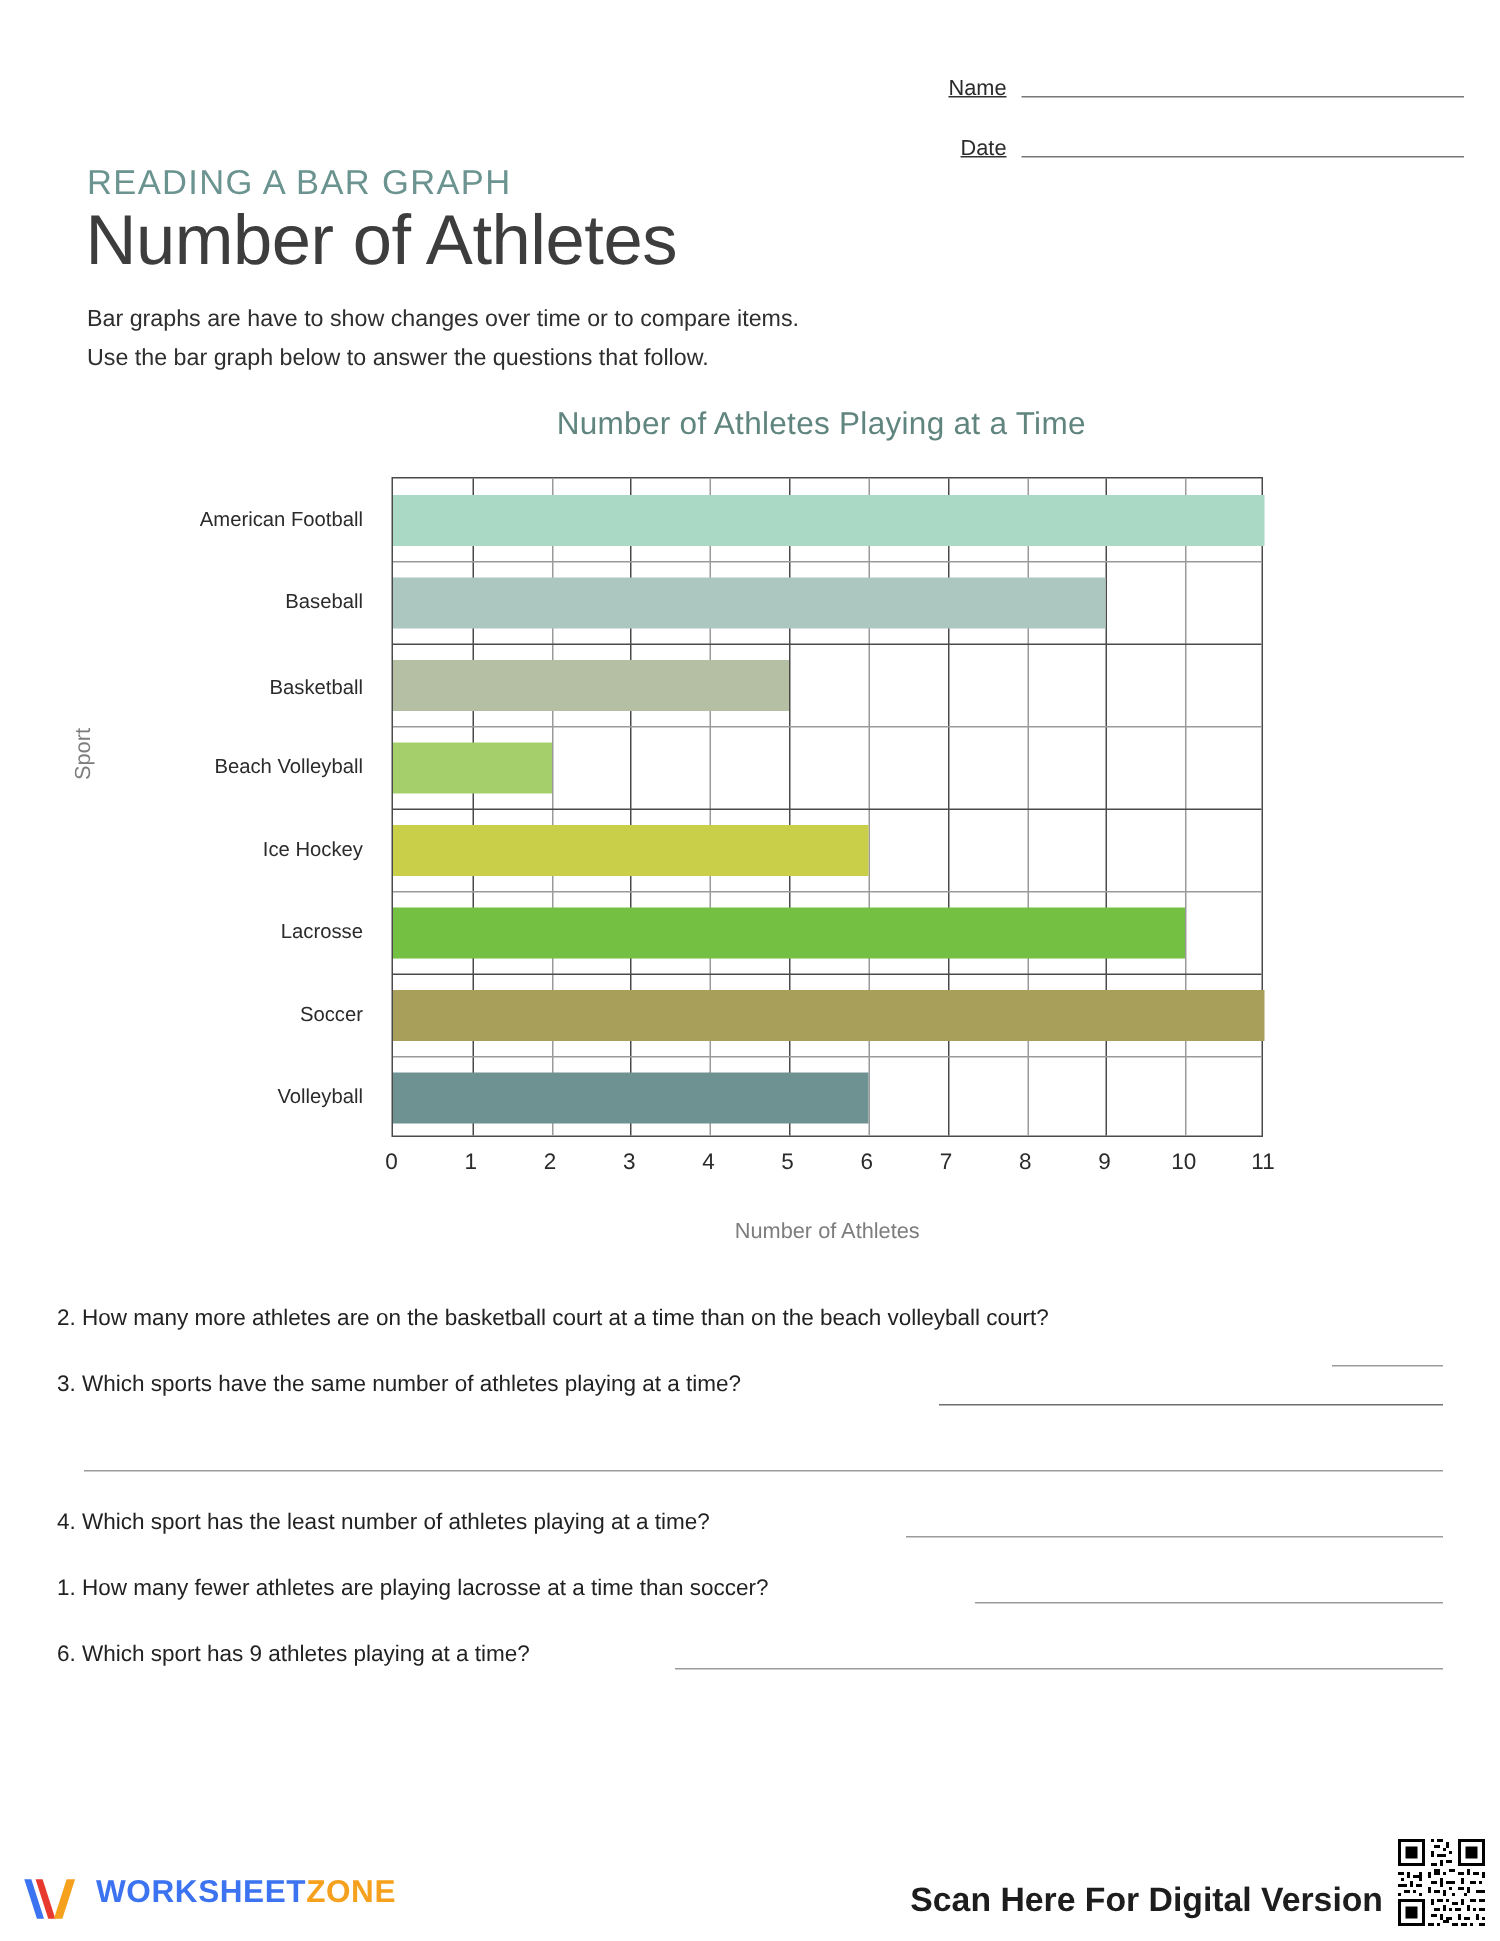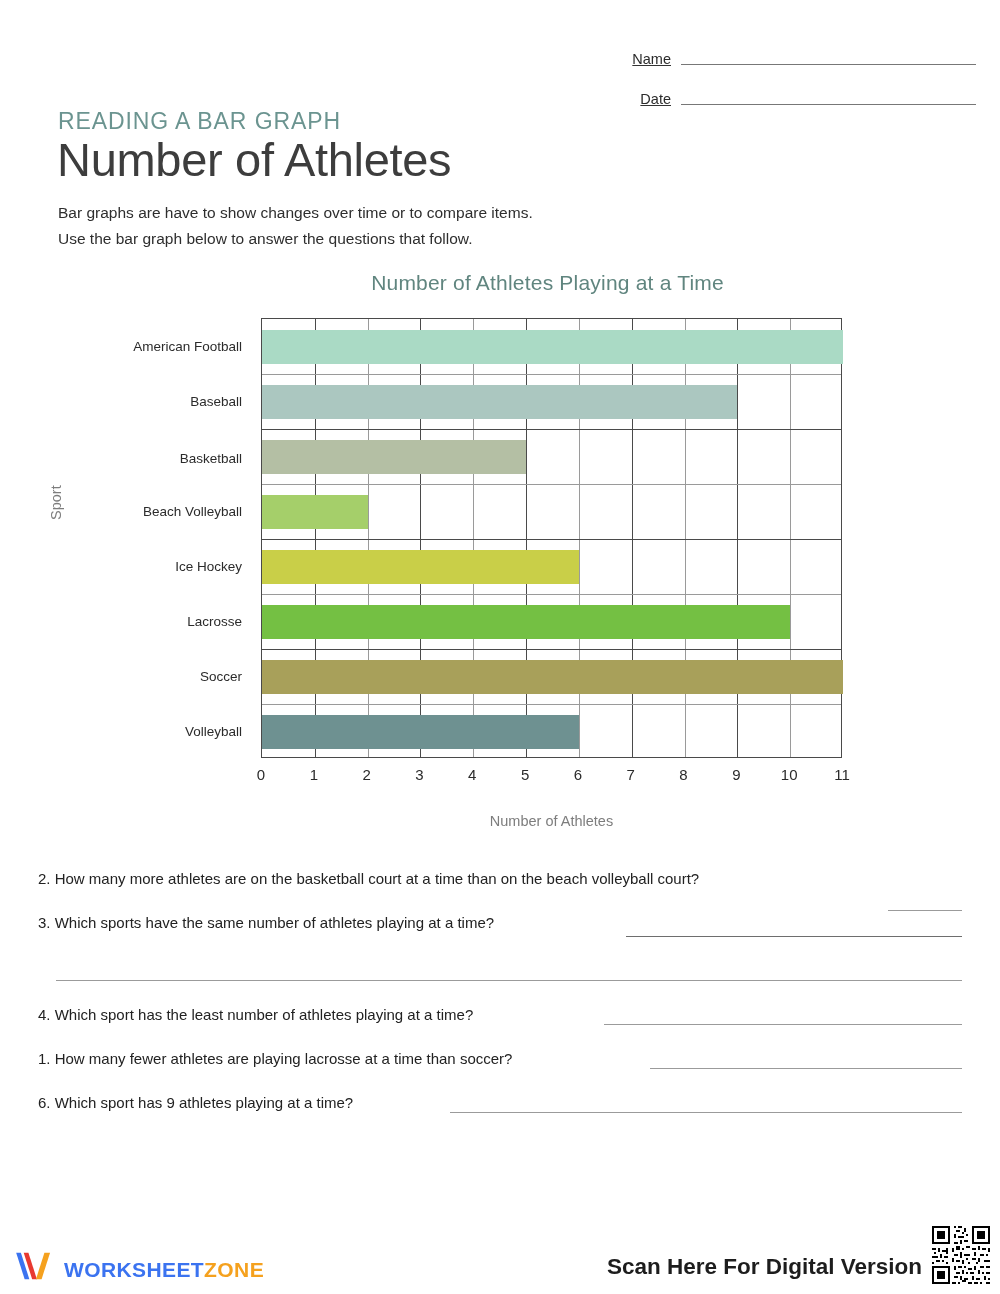--- a/index.html
+++ b/index.html
@@ -76,21 +76,21 @@
 
   
   .questions { position: absolute; left: 38px; top: 866px; width: 924px; }
   .q { position: relative; height: 44px; }
   .q-text { position: absolute; left: 0; top: 4px; font-size: 15px; color: #222; white-space: nowrap; }
   .q-line { position: absolute; border-bottom: 1.3px solid #9b9b9b; height: 1px; top: 22px; }
   .q-line.dark { border-bottom: 1.3px solid #6e6e6e; }
 
   
   .footer { position: absolute; left: 0; bottom: 0; width: 1000px; height: 84px; }
-  .logo { position: absolute; left: 14px; bottom: 12px; display: flex; align-items: flex-end; }
+  .logo { position: absolute; left: 14px; bottom: 12px; display: flex; align-items: flex-start; }
   .logo-mark { width: 42px; height: 32px; margin-right: 8px; }
   .logo-text { font-size: 21px; font-weight: bold; letter-spacing: 0.4px; }
   .lt-a { color: #3b73f0; }
   .lt-b { color: #f5a11e; }
   .scan-text {
     position: absolute; right: 78px; bottom: 14px;
     font-size: 22.5px; color: #1d1d1d; font-weight: bold;
   }
   .qr { position: absolute; right: 6px; bottom: 6px; width: 66px; height: 66px; background: #fff; }
 </style>

